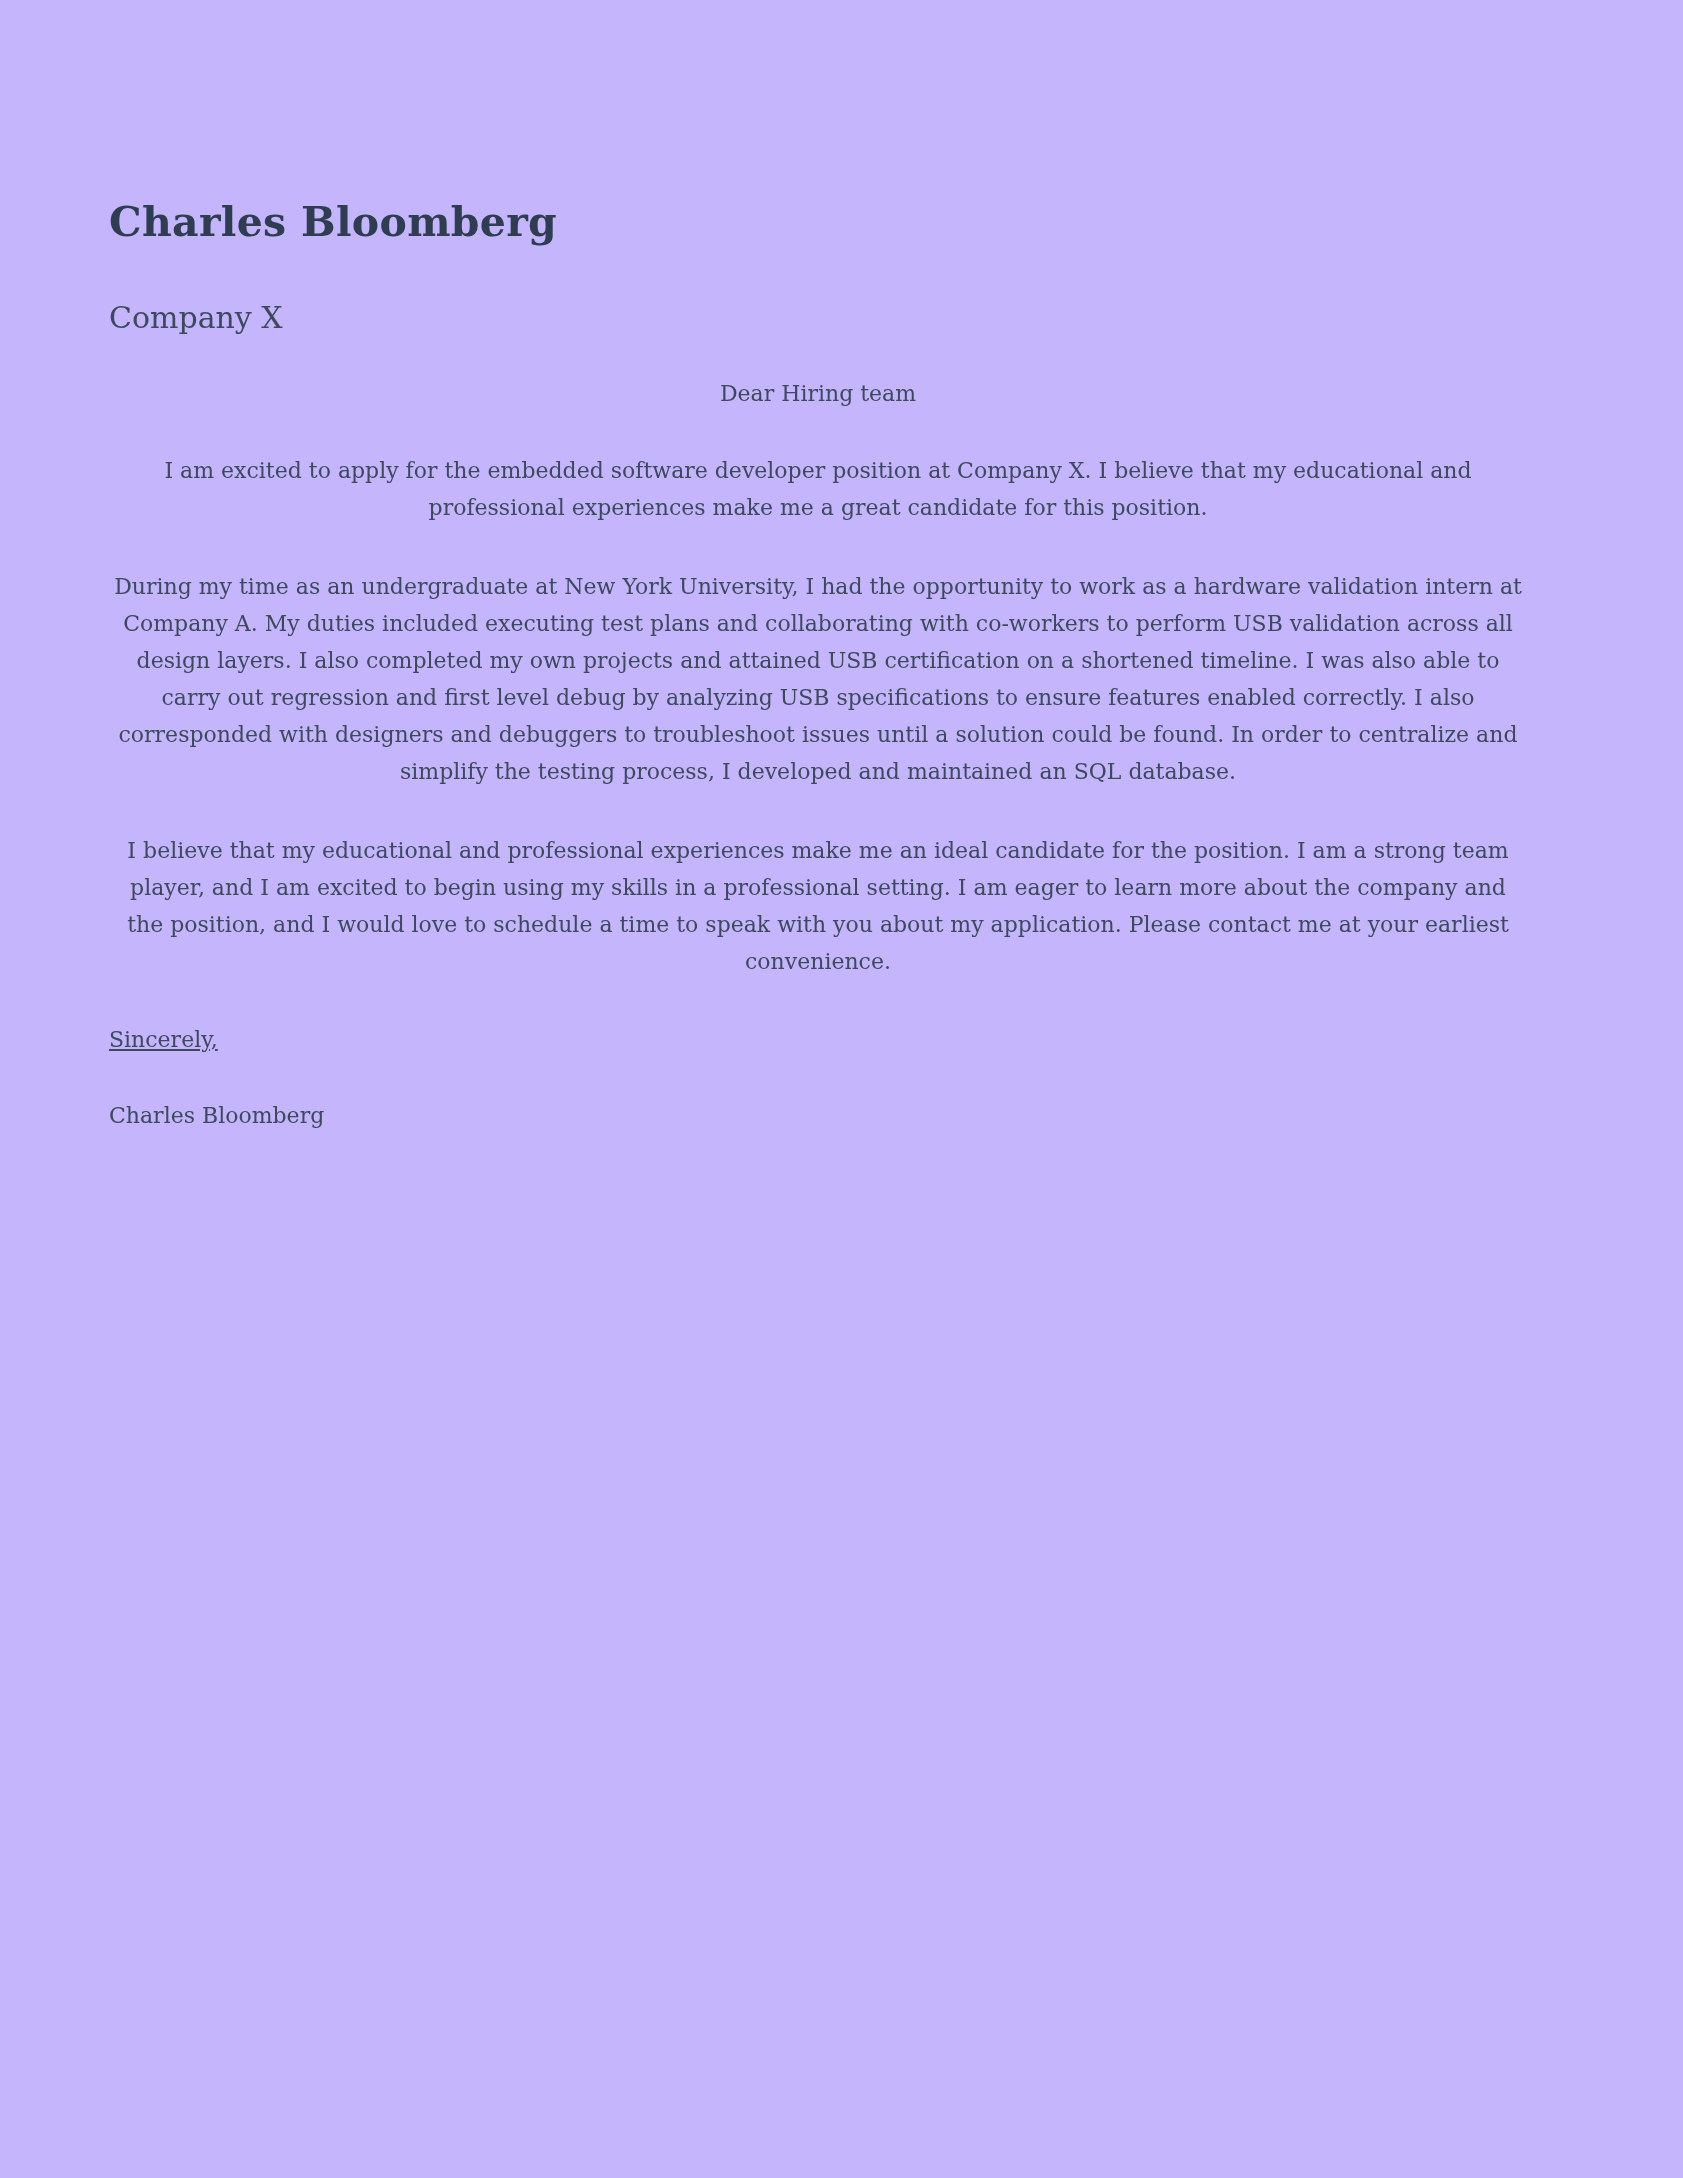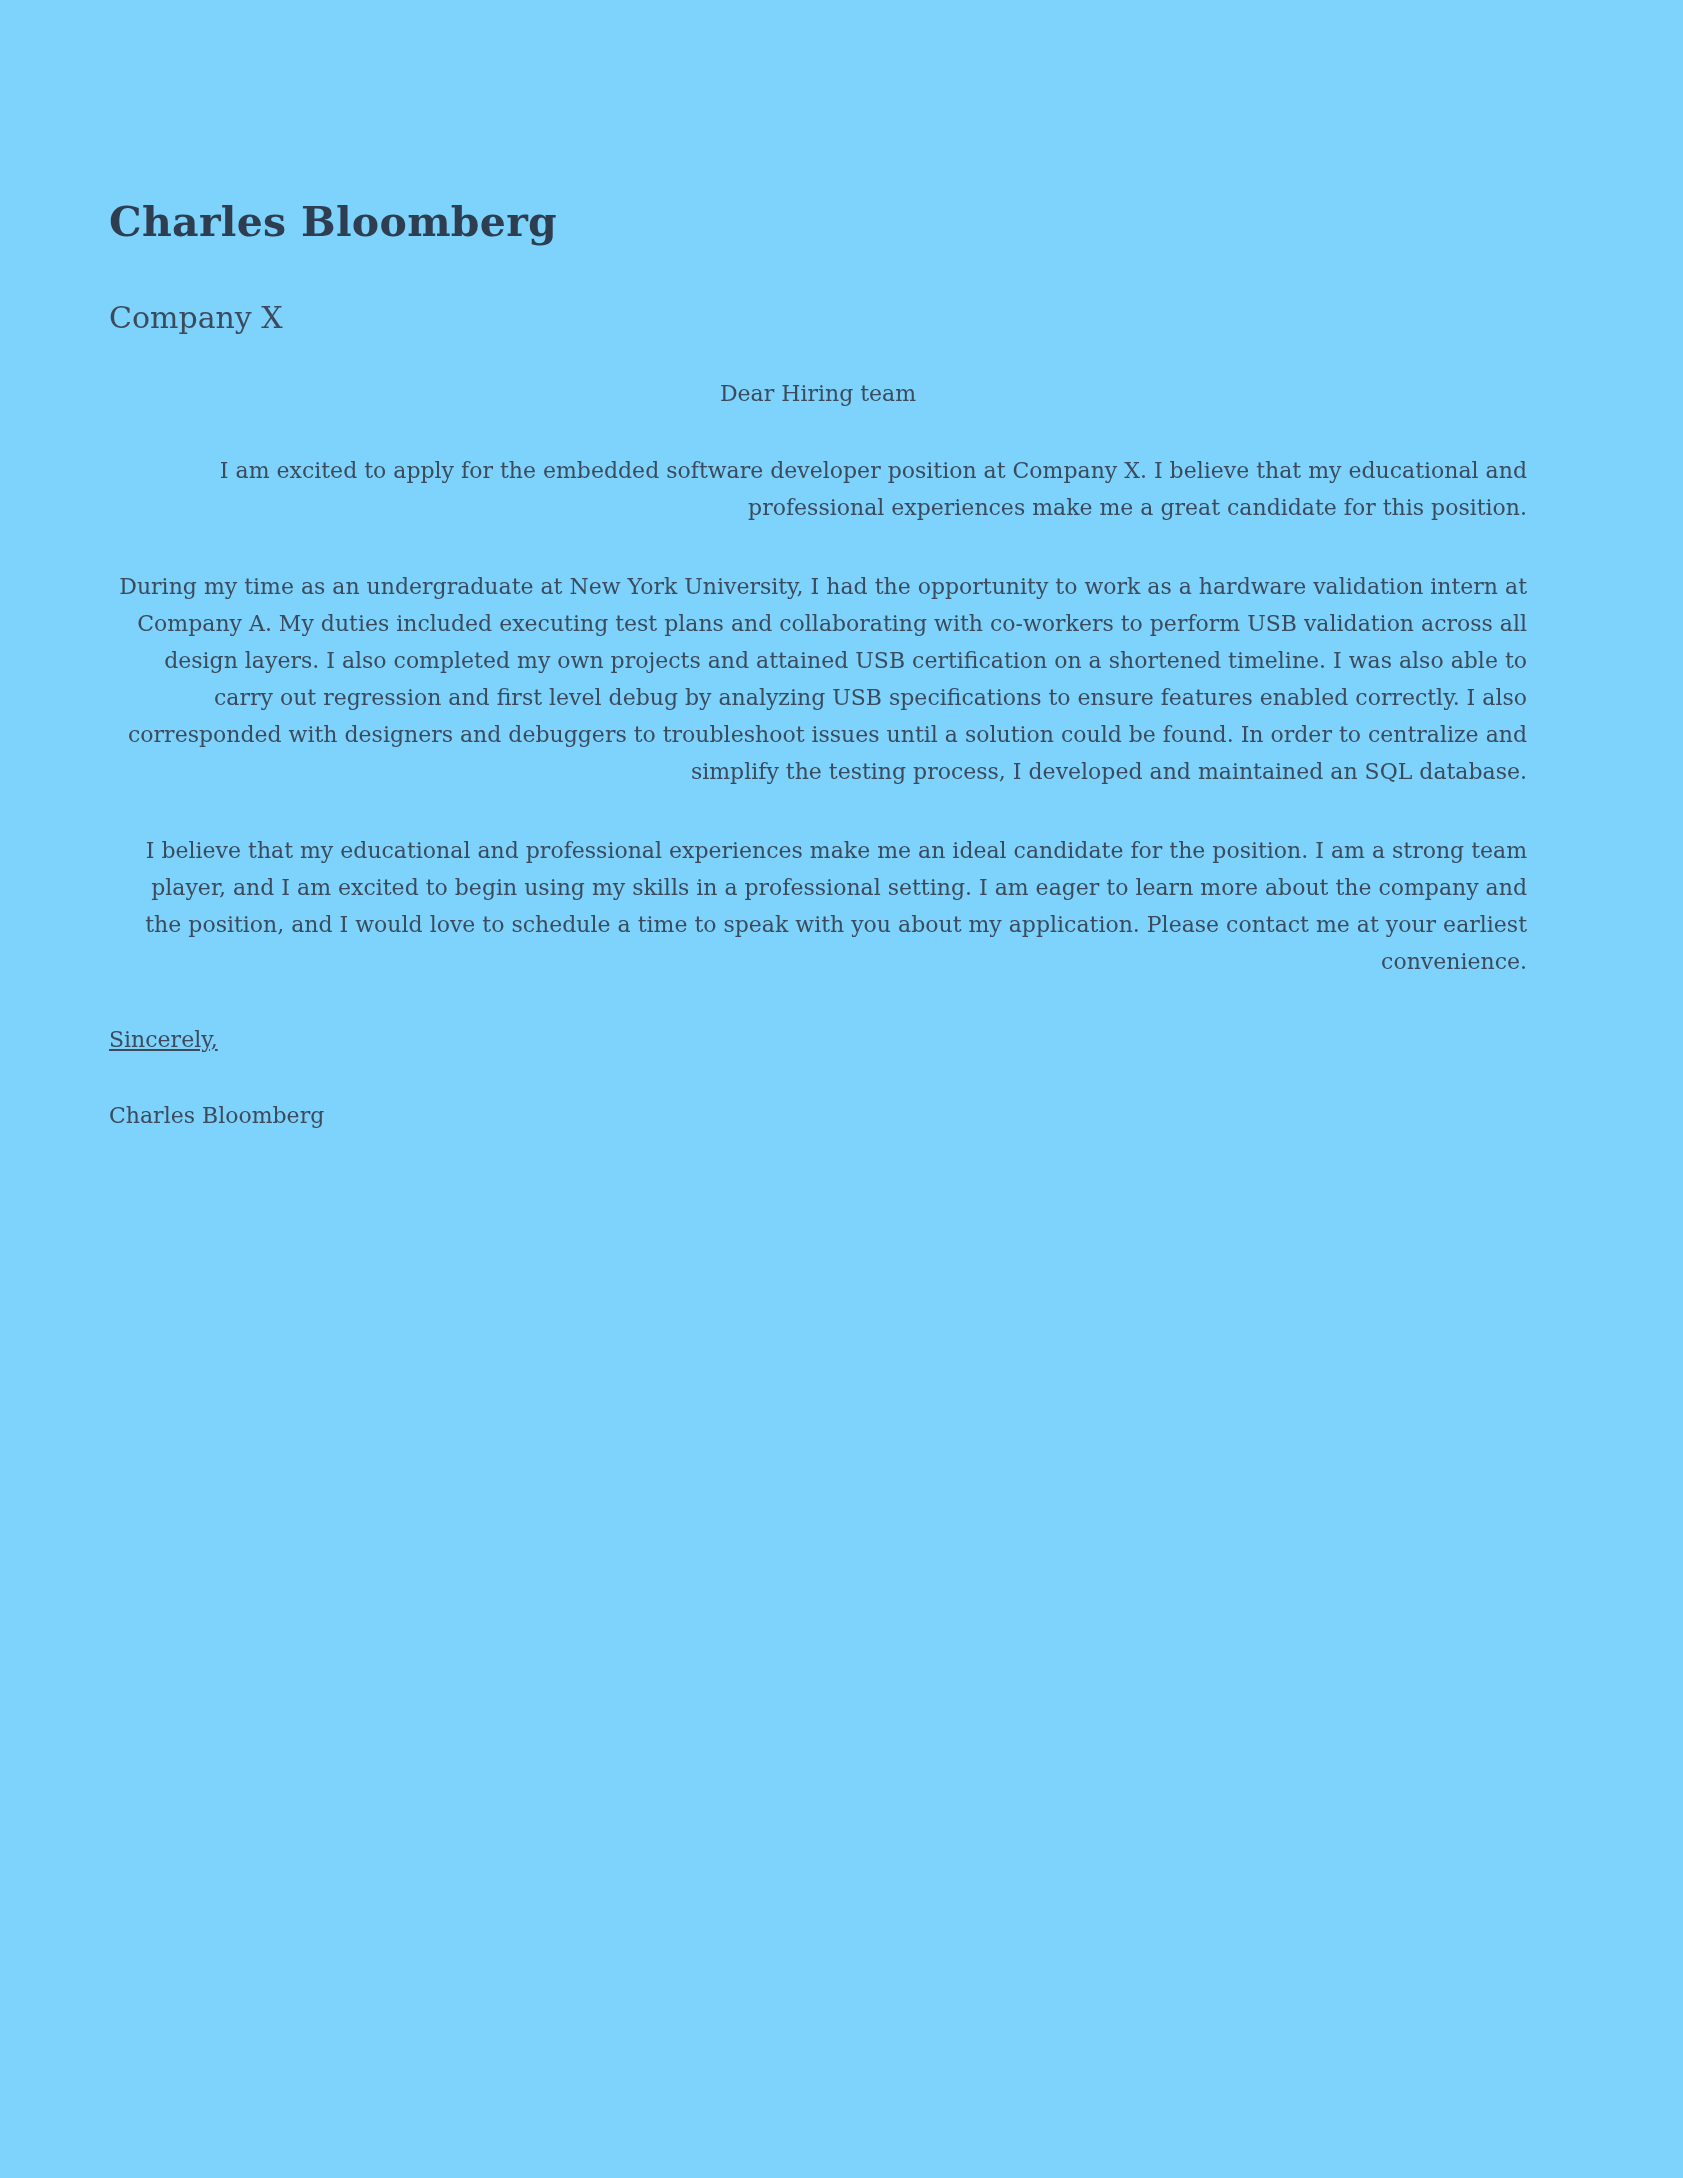--- a/index.html
+++ b/index.html
@@ -11,21 +11,21 @@
   body {
     width: 1683px;
     height: 2178px;
     font-family: "DejaVu Serif", "Liberation Serif", serif;
     -webkit-font-smoothing: antialiased;
   }
   .page {
     position: relative;
     width: 1683px;
     height: 2178px;
-    background: #7dd3fc;
+    background: #c4b5fd;
     box-sizing: border-box;
     overflow: hidden;
   }
   .letter {
     position: absolute;
     left: 109px;
     top: 198px;
     width: 1418px;
   }
   .name-heading {
@@ -60,21 +60,21 @@
   .salutation {
     font-size: 22px;
     line-height: 36px;
     color: #3c4a5c;
     text-align: center;
   }
   .body-paragraph {
     font-size: 22px;
     line-height: 37px;
     color: #3c4a5c;
-    text-align: right;
+    text-align: center;
     margin: 0;
   }
   .closing {
     font-size: 22px;
     line-height: 36px;
     color: #3c4a5c;
     text-decoration: underline;
   }
   .signature {
     font-size: 22px;

